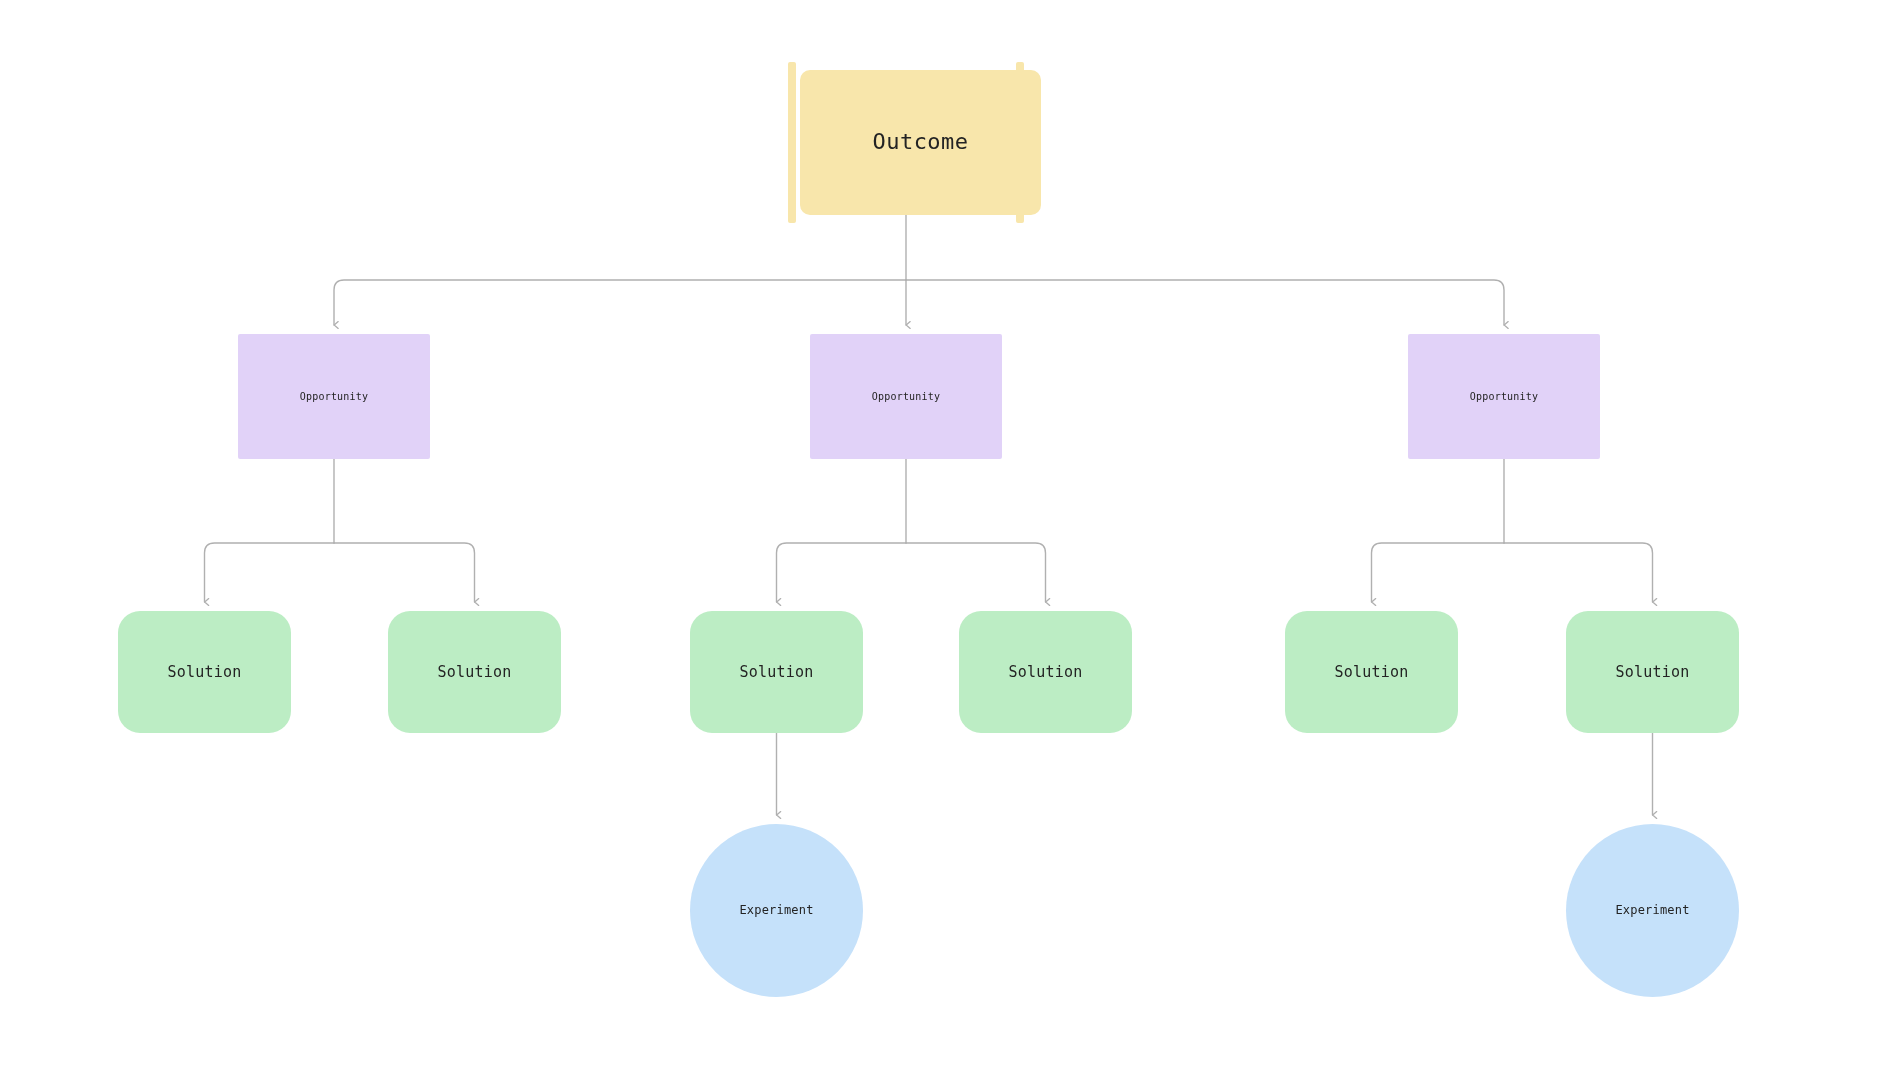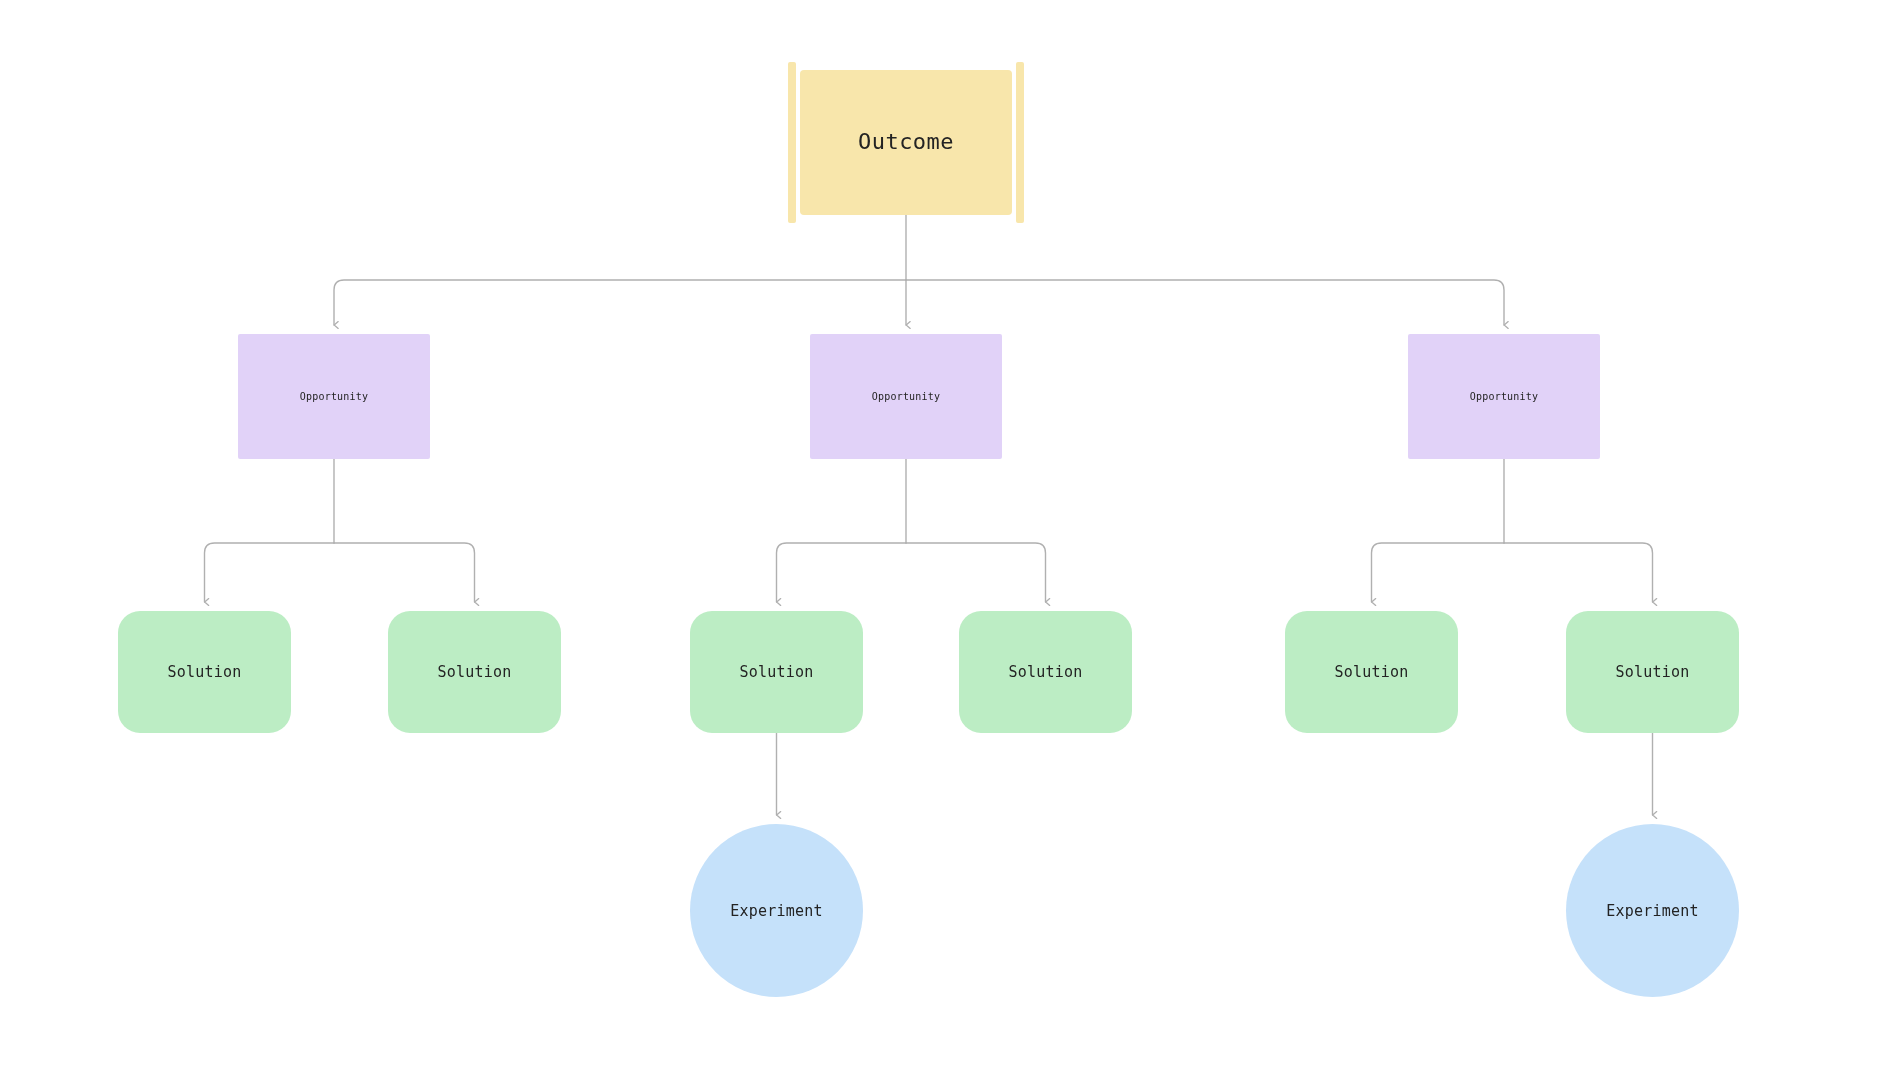--- a/index.html
+++ b/index.html
@@ -47,21 +47,21 @@
   }
   .node-opportunity {
     font-size: 10px;
     letter-spacing: 0.2px;
   }
   .node-solution {
     font-size: 15px;
     letter-spacing: 0.2px;
   }
   .node-experiment {
-    font-size: 15px;
+    font-size: 12px;
     letter-spacing: 0.2px;
   }
   .handle {
     position: absolute;
     box-sizing: border-box;
   }
 </style>
 </head>
 <body>
 
@@ -86,21 +86,21 @@
         <path d="M1504,459 L1504,543"></path>
         <path d="M1504,543 L1381.5,543 Q1371.5,543 1371.5,553 L1371.5,602" marker-end="url(#arrow)"></path>
         <path d="M1504,543 L1642.5,543 Q1652.5,543 1652.5,553 L1652.5,602" marker-end="url(#arrow)"></path>
         <path d="M776.5,733 L776.5,815" marker-end="url(#arrow)"></path>
         <path d="M1652.5,733 L1652.5,815" marker-end="url(#arrow)"></path>
       </g>
   </svg>
 </div>
 
 <div id="nodes">
-    <div class="node node-outcome" style="left: 800px; top: 70px; width: 212px; height: 145px; background: rgb(248, 230, 171); border-radius: 4px;">
+    <div class="node node-outcome" style="left: 800px; top: 70px; width: 241px; height: 145px; background: rgb(248, 230, 171); border-radius: 10px;">
       <span>Outcome</span>
     </div>
     <div class="handle" style="left: 788px; top: 62px; width: 8px; height: 161px; background: rgb(248, 230, 171); border-radius: 2px;"></div>
     <div class="handle" style="left: 1016px; top: 62px; width: 8px; height: 161px; background: rgb(248, 230, 171); border-radius: 2px;"></div>
     <div class="node node-opportunity" style="left: 238px; top: 334px; width: 192px; height: 125px; background: rgb(225, 210, 248); border-radius: 2px;">
       <span>Opportunity</span>
     </div>
     <div class="node node-opportunity" style="left: 810px; top: 334px; width: 192px; height: 125px; background: rgb(225, 210, 248); border-radius: 2px;">
       <span>Opportunity</span>
     </div>

